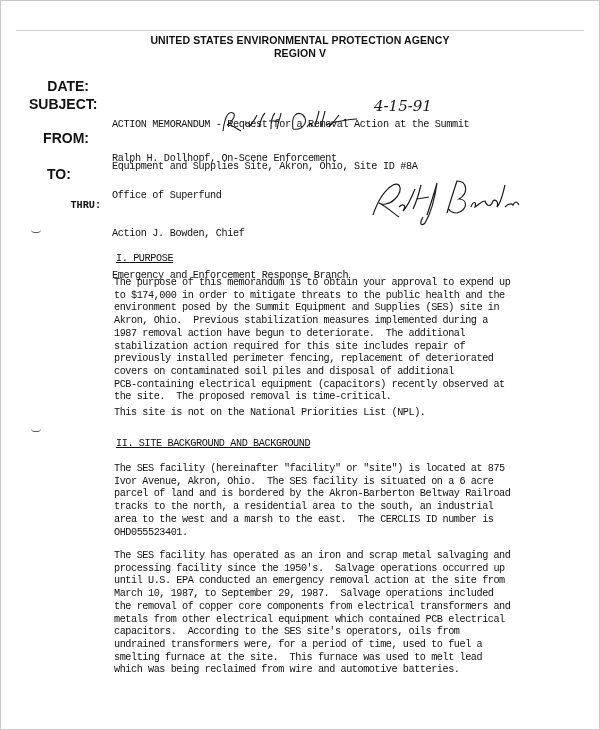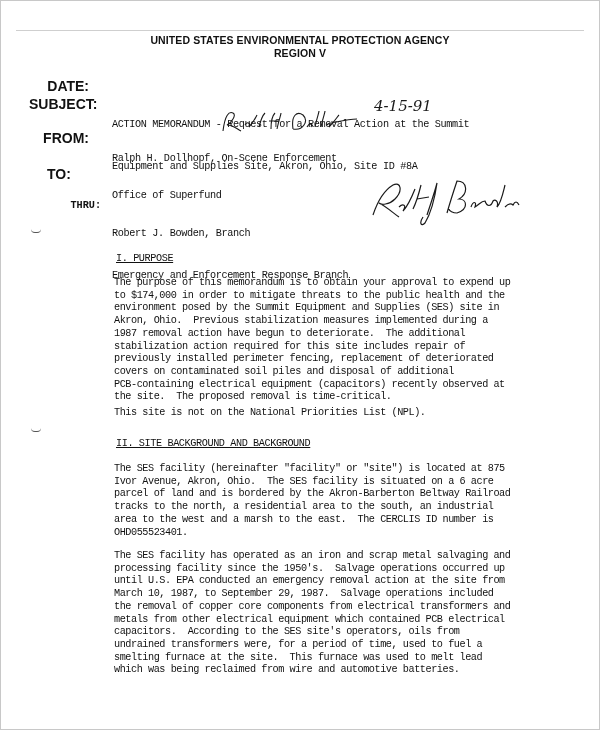--- a/index.html
+++ b/index.html
@@ -60,21 +60,21 @@
 </svg>
 <div class="mark" style="left:373px; top:96px; font-family:'DejaVu Serif',serif; font-style:italic; font-size:15px; color:#1a1a1a;">4-15-91</div>
 
 <div class="label" style="left:28px; top:165px;text-align:center;">TO:</div>
 <div class="field" style="top:160px;">
   <div>Office of Superfund</div>
 </div>
 
 <div class="label" style="left:40px; top:199px; font-family:'Liberation Mono',monospace; font-size:10.2px; width:60px;">THRU:</div>
 <div class="field" style="top:198px;">
-  <div>Robert J. Bowden, Branch</div>
+  <div>Action J. Bowden, Chief</div>
   <div>Emergency and Enforcement Response Branch</div>
 </div>
 <svg class="sig" style="left:368px; top:178px;" width="160" height="50">
   <path d="M4,36 C8,24 14,12 24,6 C32,2 34,12 26,20 C20,26 12,26 10,24 C18,28 24,34 30,38 M30,28 C34,24 38,26 34,32 C38,28 42,20 46,10 M44,30 C48,22 50,14 52,6 M48,20 L60,18 M58,36 C62,24 66,12 68,4 C66,18 62,34 56,44 C52,48 50,44 54,38 M78,34 C82,20 86,8 88,2 C98,2 100,14 90,20 C98,20 100,30 88,34 C84,34 80,32 80,30 M102,28 C104,22 108,22 106,28 C110,26 112,22 116,22 C118,28 122,28 124,22 C126,20 130,22 128,28 C132,24 134,14 136,6 M136,28 C140,24 142,24 144,26 C146,22 148,22 150,26" fill="none" stroke="#1a1a1a" stroke-width="1.2"></path>
 </svg>
 
 <div class="mark" style="left:30px; top:228px; width:10px; height:3px; border-bottom:1px solid #555; border-radius:0 0 6px 6px;"></div>
 <div class="mark" style="left:30px; top:427px; width:10px; height:3px; border-bottom:1px solid #555; border-radius:0 0 6px 6px;"></div>
 
 <div class="heading" style="top:252px;">I.  PURPOSE</div>

